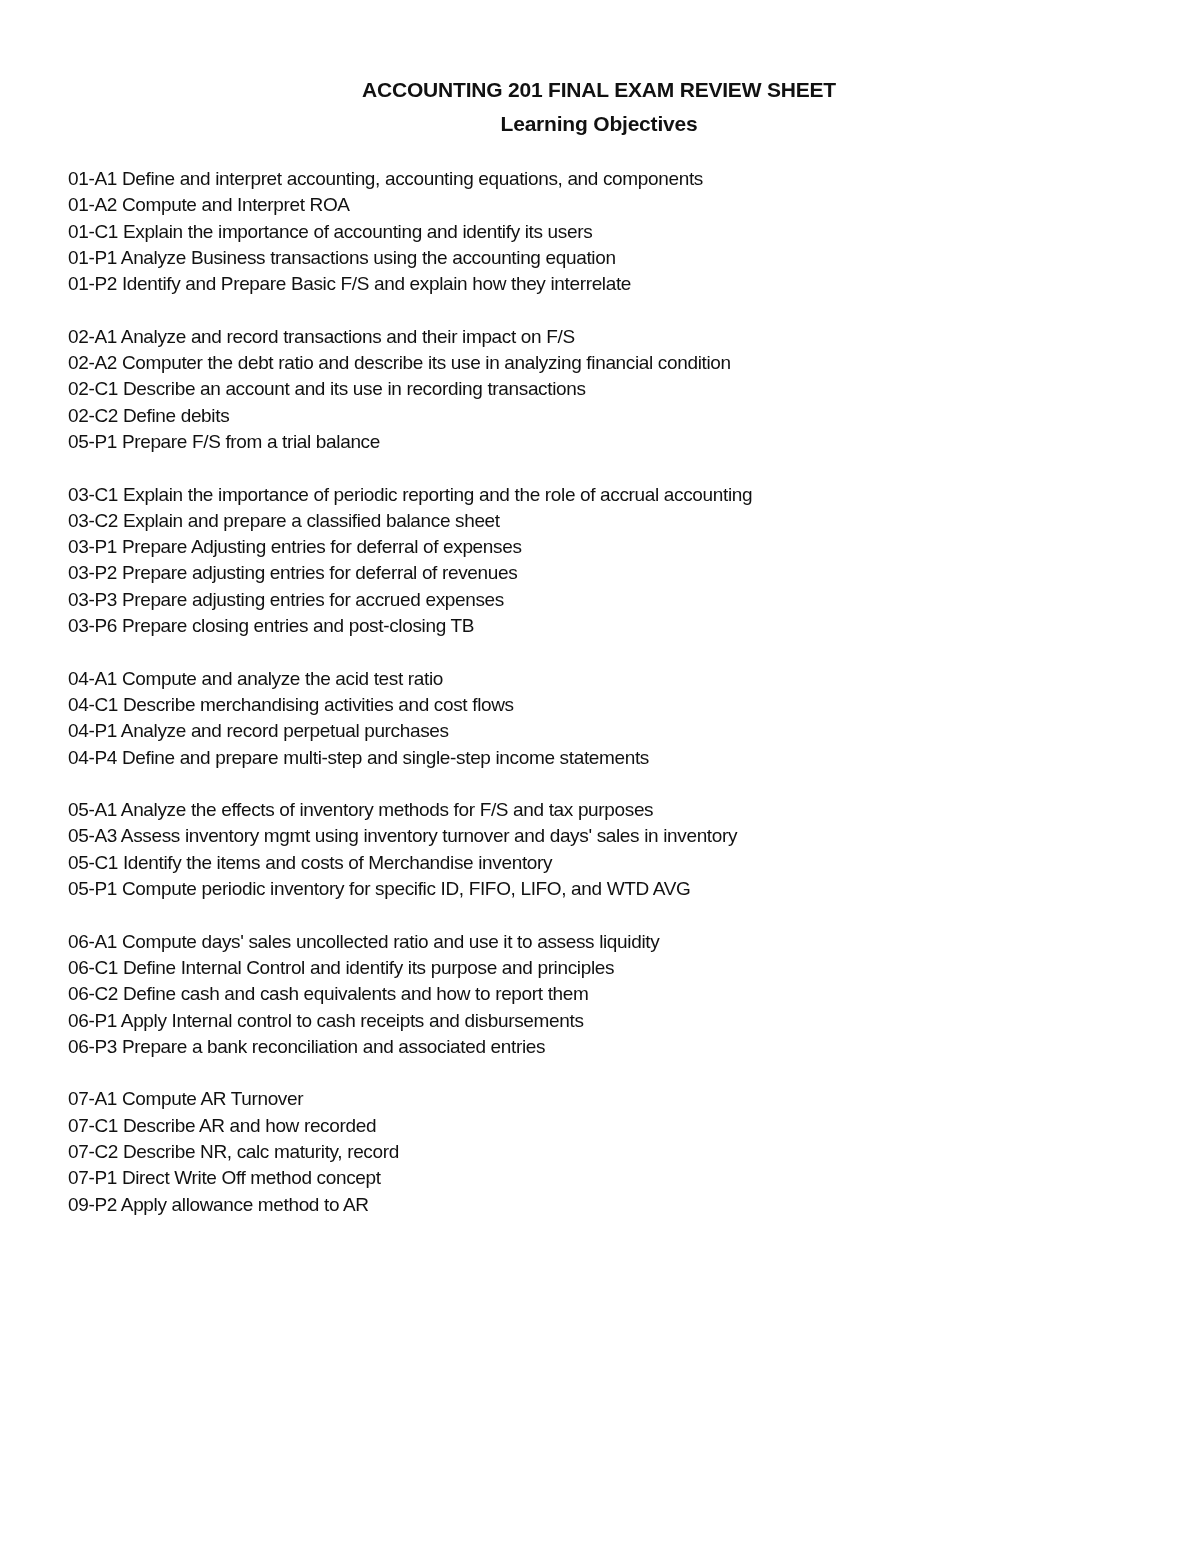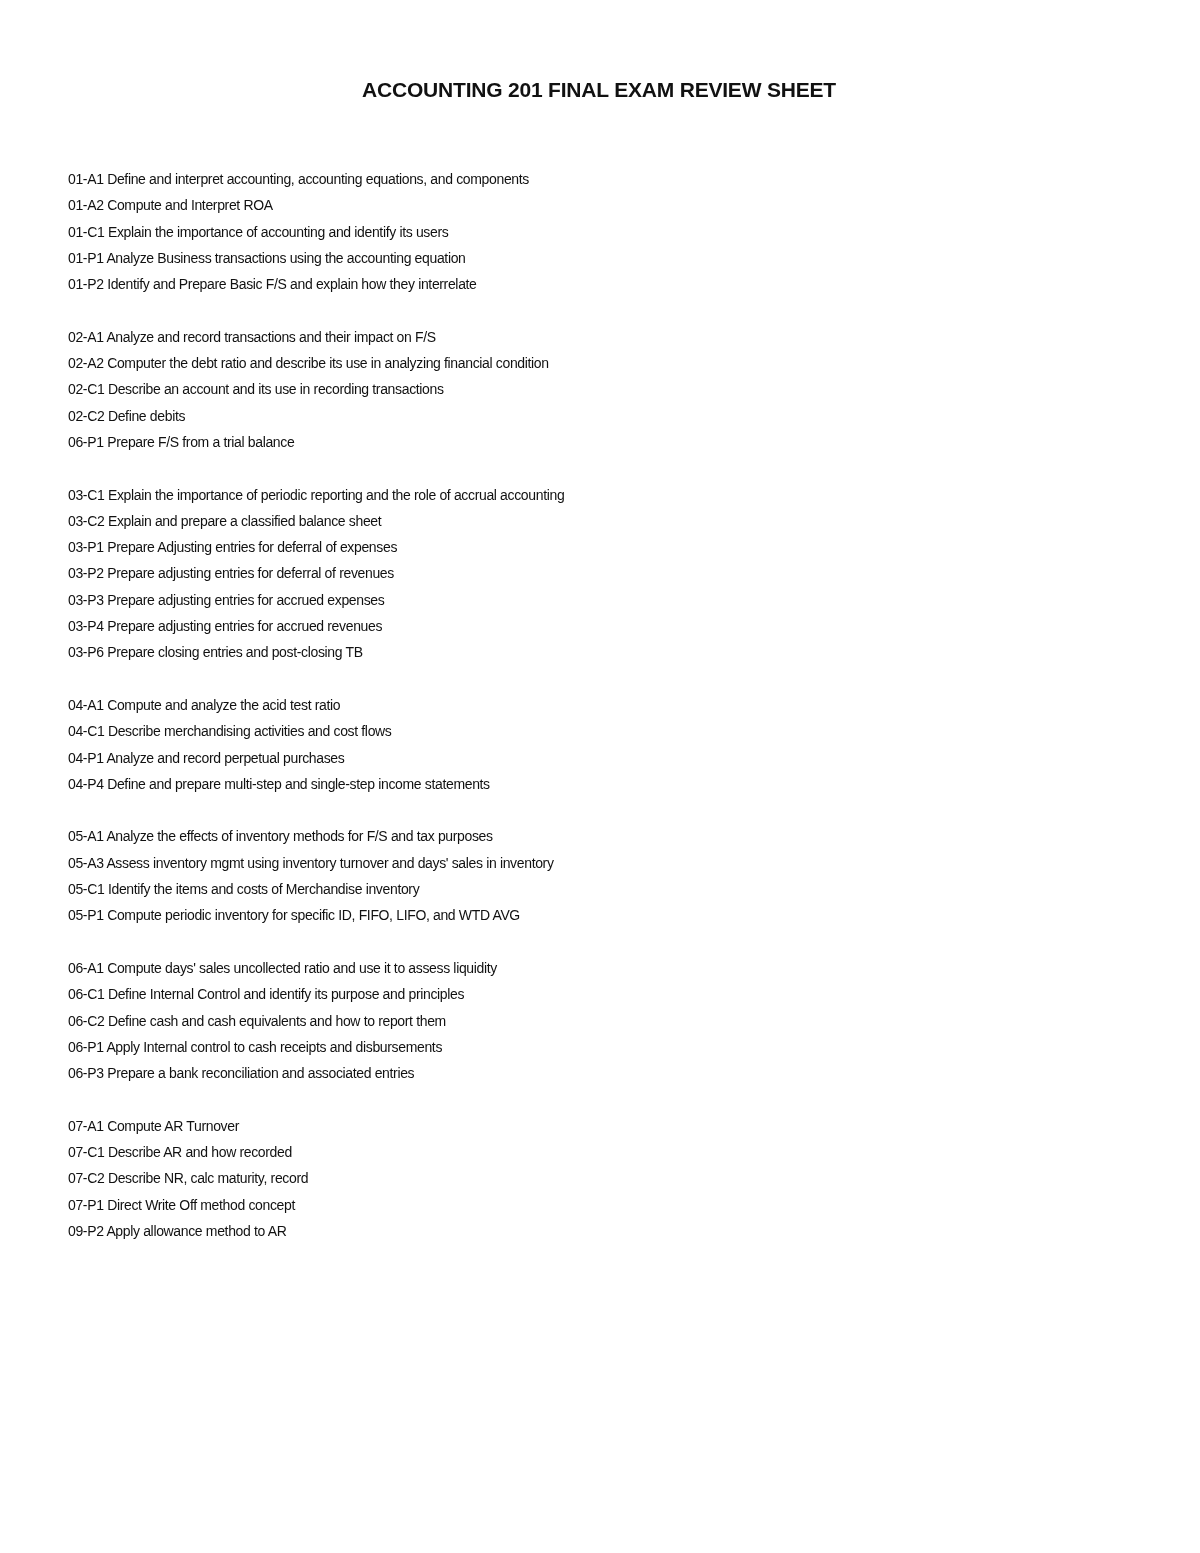--- a/index.html
+++ b/index.html
@@ -39,59 +39,59 @@
     .objectives {
       position: absolute;
       left: 68px;
       top: 166px;
       width: 1080px;
     }
     .section {
       margin: 0 0 26.3px 0;
     }
     .item {
-      font-size: 14px;
+      font-size: 19px;
       line-height: 26.3px;
       height: 26.3px;
       white-space: nowrap;
       letter-spacing: -0.35px;
     }
   </style>
 </head>
 <body>
 
 <div class="page">
   <div class="title">
     <span class="t1">ACCOUNTING 201 FINAL EXAM REVIEW SHEET</span>
+    <span class="t2">Learning Objectives</span>
   </div>
 
   <div class="objectives">
     <div class="section">
       <div class="item">01-A1 Define and interpret accounting, accounting equations, and components</div>
       <div class="item">01-A2 Compute and Interpret ROA</div>
       <div class="item">01-C1 Explain the importance of accounting and identify its users</div>
       <div class="item">01-P1 Analyze Business transactions using the accounting equation</div>
       <div class="item">01-P2 Identify and Prepare Basic F/S and explain how they interrelate</div>
     </div>
 
     <div class="section">
       <div class="item">02-A1 Analyze and record transactions and their impact on F/S</div>
       <div class="item">02-A2 Computer the debt ratio and describe its use in analyzing financial condition</div>
       <div class="item">02-C1 Describe an account and its use in recording transactions</div>
       <div class="item">02-C2 Define debits</div>
-      <div class="item">06-P1 Prepare F/S from a trial balance</div>
+      <div class="item">05-P1 Prepare F/S from a trial balance</div>
     </div>
 
     <div class="section">
       <div class="item">03-C1 Explain the importance of periodic reporting and the role of accrual accounting</div>
       <div class="item">03-C2 Explain and prepare a classified balance sheet</div>
       <div class="item">03-P1 Prepare Adjusting entries for deferral of expenses</div>
       <div class="item">03-P2 Prepare adjusting entries for deferral of revenues</div>
       <div class="item">03-P3 Prepare adjusting entries for accrued expenses</div>
-      <div class="item">03-P4 Prepare adjusting entries for accrued revenues</div>
       <div class="item">03-P6 Prepare closing entries and post-closing TB</div>
     </div>
 
     <div class="section">
       <div class="item">04-A1 Compute and analyze the acid test ratio</div>
       <div class="item">04-C1 Describe merchandising activities and cost flows</div>
       <div class="item">04-P1 Analyze and record perpetual purchases</div>
       <div class="item">04-P4 Define and prepare multi-step and single-step income statements</div>
     </div>
 

